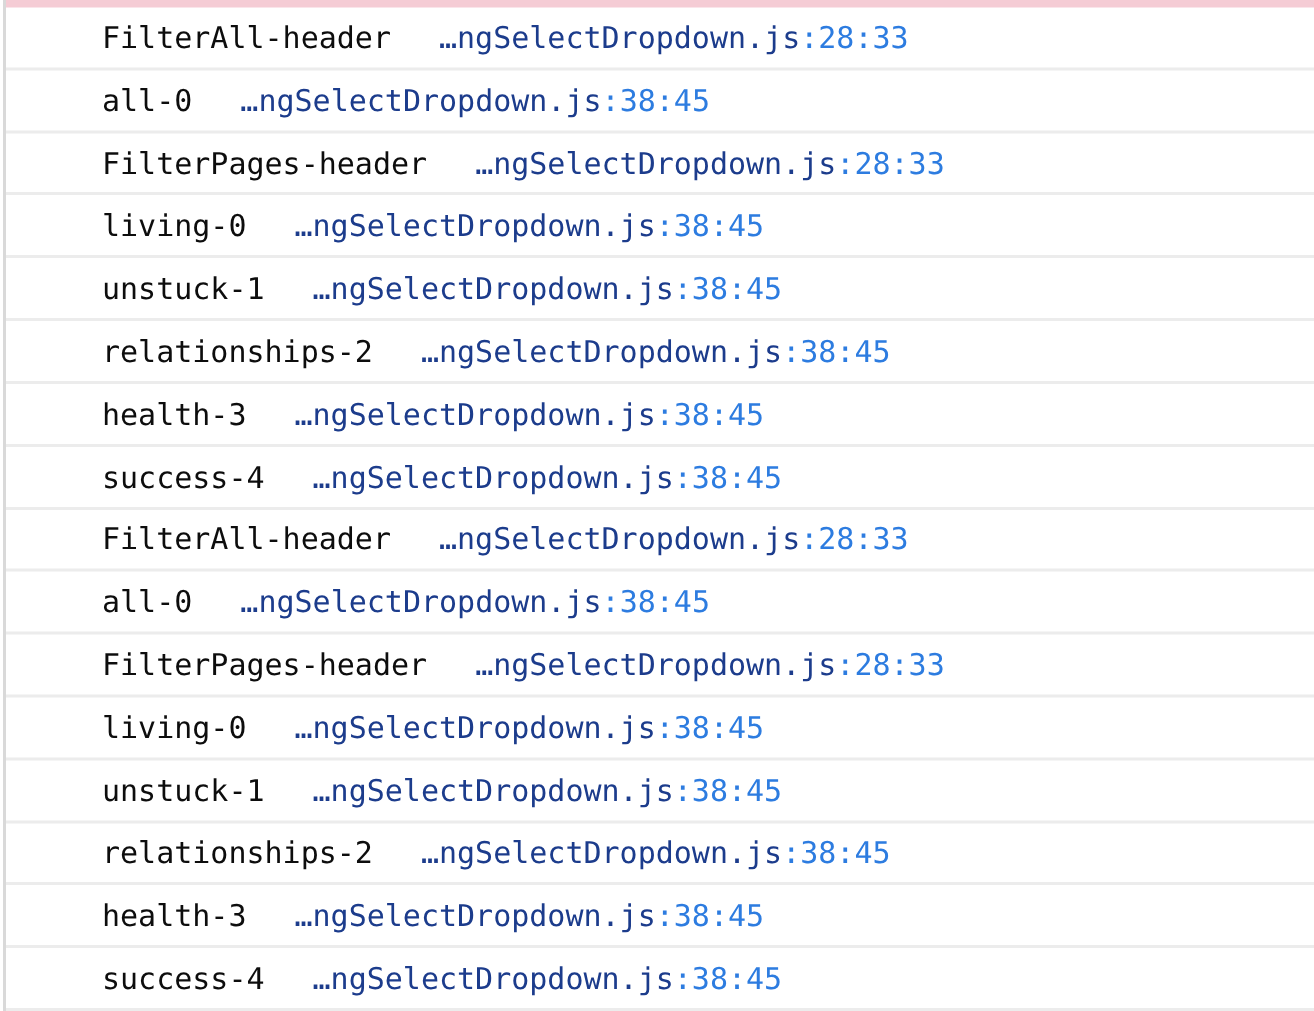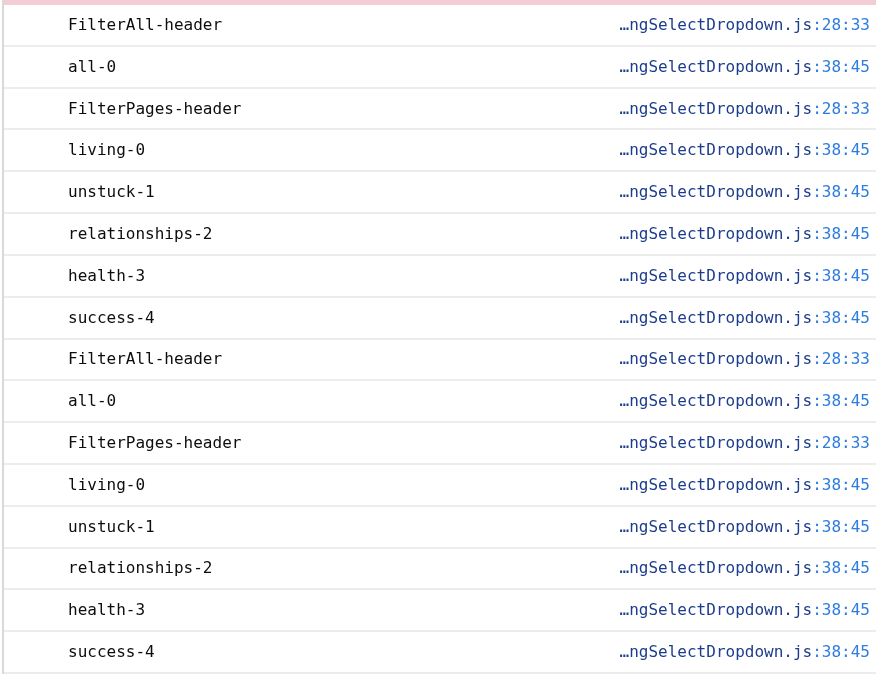--- a/index.html
+++ b/index.html
@@ -42,36 +42,37 @@
   .rows{
     flex:1;
     display:flex;
     flex-direction:column;
     min-height:0;
   }
   .row{
     flex:1;
     display:flex;
     align-items:center;
-    justify-content:space-between;
+    justify-content:flex-start;
     box-sizing:border-box;
     padding:0 6px 0 64px;
     border-bottom:2px solid var(--row-divider);
-    font-size:16px;
+    font-size:20px;
     line-height:1;
     white-space:nowrap;
+    gap:32px;
   }
   .msg{
     color:var(--message-text);
   }
   .loc{
     text-decoration:none;
     cursor:pointer;
   }
-  .loc .file{color:var(--link-file);margin-left:29px;}
+  .loc .file{color:var(--link-file);}
   .loc .pos{color:var(--link-position);}
 </style>
 </head>
 <body>
 
 <div class="console-panel">
   <div class="gutter-line"></div>
   <div class="content">
     <div class="error-strip"></div>
     <div class="rows">

